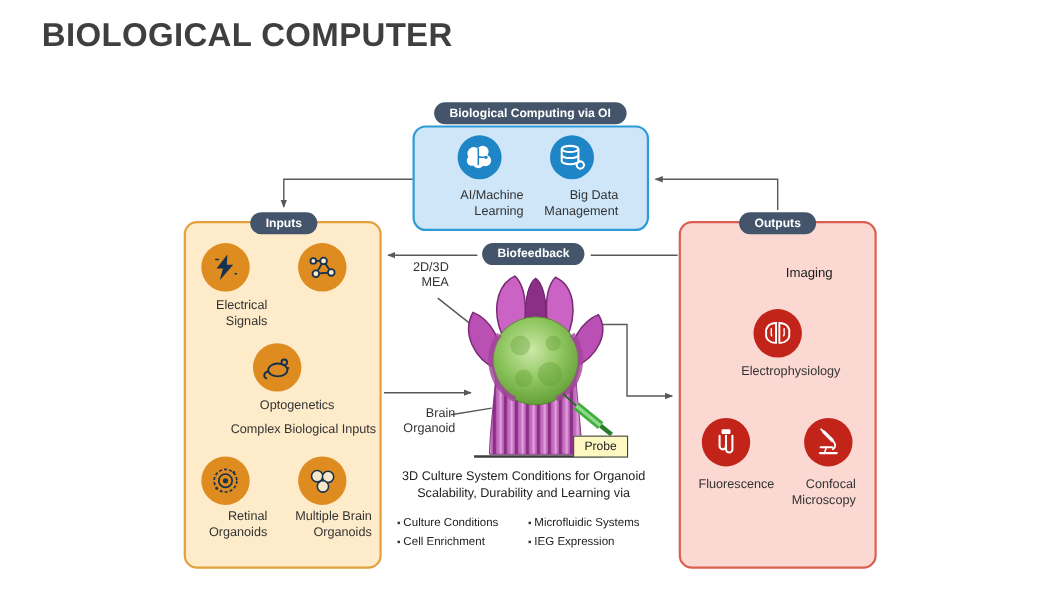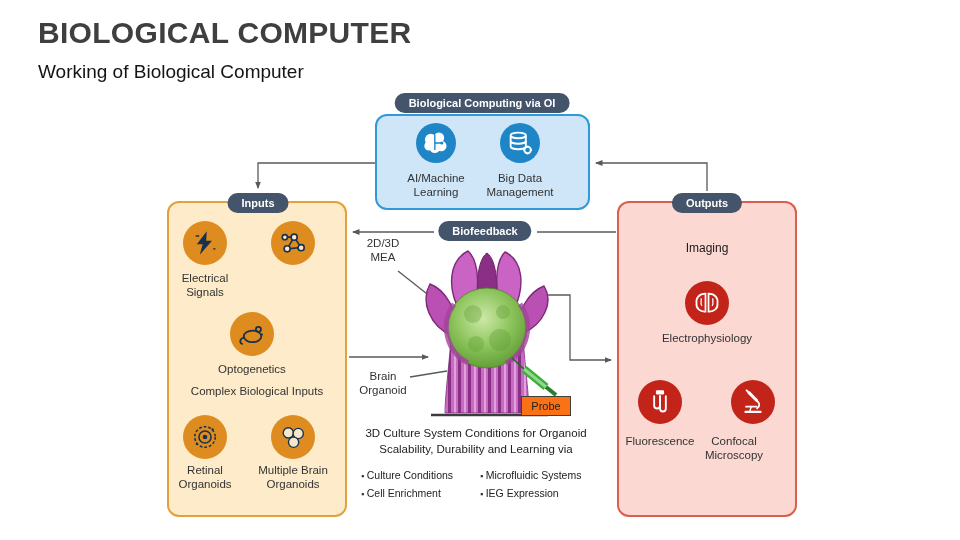--- a/index.html
+++ b/index.html
@@ -18,46 +18,45 @@
           font-size:11px; font-weight:700; padding:4px 14px; border-radius:12px;
           white-space:nowrap; z-index:6; text-align:center; }
 
   .circle { position:absolute; border-radius:50%; display:flex; align-items:center; justify-content:center; z-index:3; }
   .c40 { width:40px; height:40px; }
   .c44 { width:44px; height:44px; }
   .blue   { background:#1e86c7; }
   .orange { background:#de8b20; }
   .red    { background:#c3241a; }
 
-  .lbl { position:absolute; font-size:11.5px; line-height:1.25; color:#333; text-align:center; z-index:3; }
+  .lbl { position:absolute; font-size:11.5px; line-height:1.25; color:#333; text-align:right; z-index:3; }
   .lbl.bold { font-weight:400; color:#1a1a1a; font-size:12px; }
 
   .connectors { position:absolute; left:0; top:0; z-index:1; }
   .organoid-art { position:absolute; left:418px; top:248px; z-index:3; }
 
-  .probe-box { position:absolute; left:521px; top:396px; width:50px; height:20px; background:#f97316;
+  .probe-box { position:absolute; left:521px; top:396px; width:50px; height:20px; background:#fef9c3;
                border:1px solid #404040; font-size:11px; color:#222; display:flex;
                align-items:center; justify-content:center; z-index:5; }
 
   .caption { position:absolute; left:350px; top:426px; width:252px; text-align:center;
              font-size:11.5px; line-height:1.35; color:#222; z-index:4; }
 
   .bullets { position:absolute; top:468px; list-style:none; z-index:4; }
   .bullets.left  { left:361px; width:118px; }
   .bullets.right { left:480px; width:128px; }
   .bullets li { font-size:10.5px; color:#222; line-height:15px; margin-bottom:2px; }
   .bullets li::before { content:"▪ "; font-size:9px; color:#333; }
 </style>
 </head>
 <body>
 
 <div class="slide">
 
   <div class="title">BIOLOGICAL COMPUTER</div>
-  <div class="subtitle">Working of Biological Computer</div>
 
   <svg class="connectors" width="960" height="540" viewBox="0 0 960 540">
     <defs>
       <marker id="arr" markerWidth="9" markerHeight="8" refX="6.5" refY="3" orient="auto" markerUnits="userSpaceOnUse">
         <path d="M0,0 L7.5,3 L0,6 Z" fill="#595959"></path>
       </marker>
     </defs>
     <g stroke="#595959" stroke-width="1.3" fill="none">
       <path d="M375,163 H258 V188" marker-end="url(#arr)"></path>
       <path d="M707,191 V163 H596" marker-end="url(#arr)"></path>

